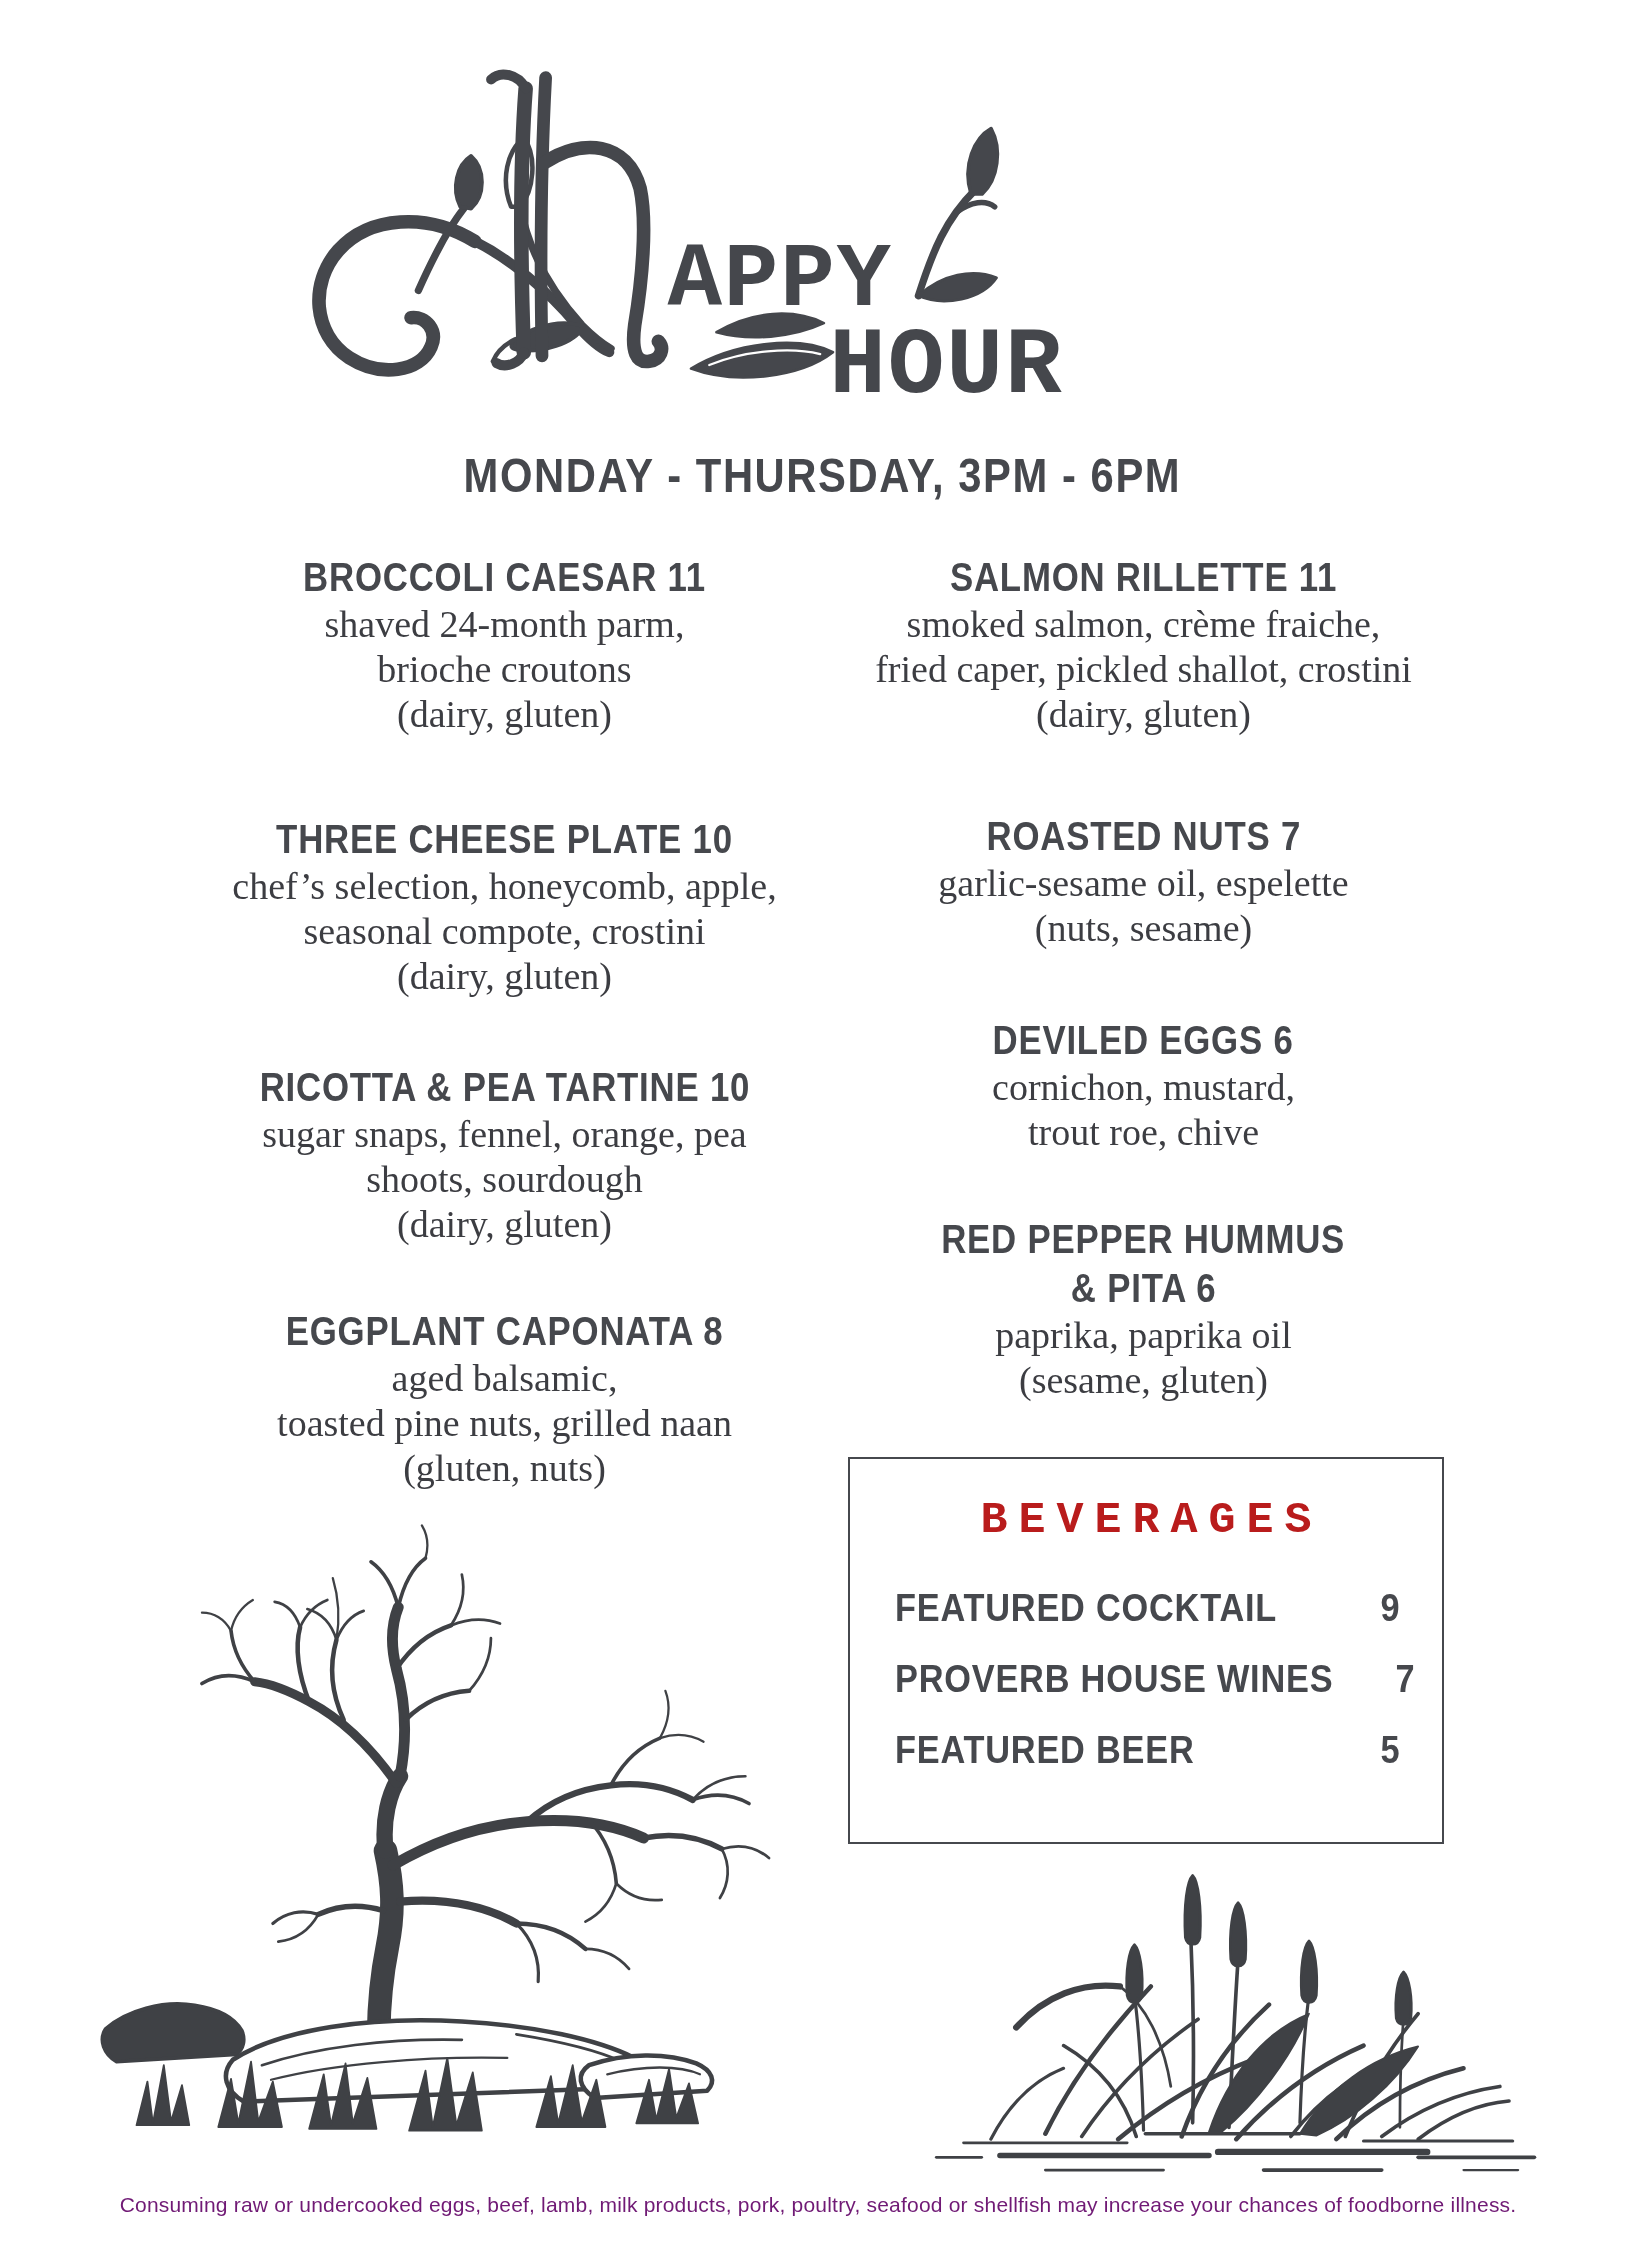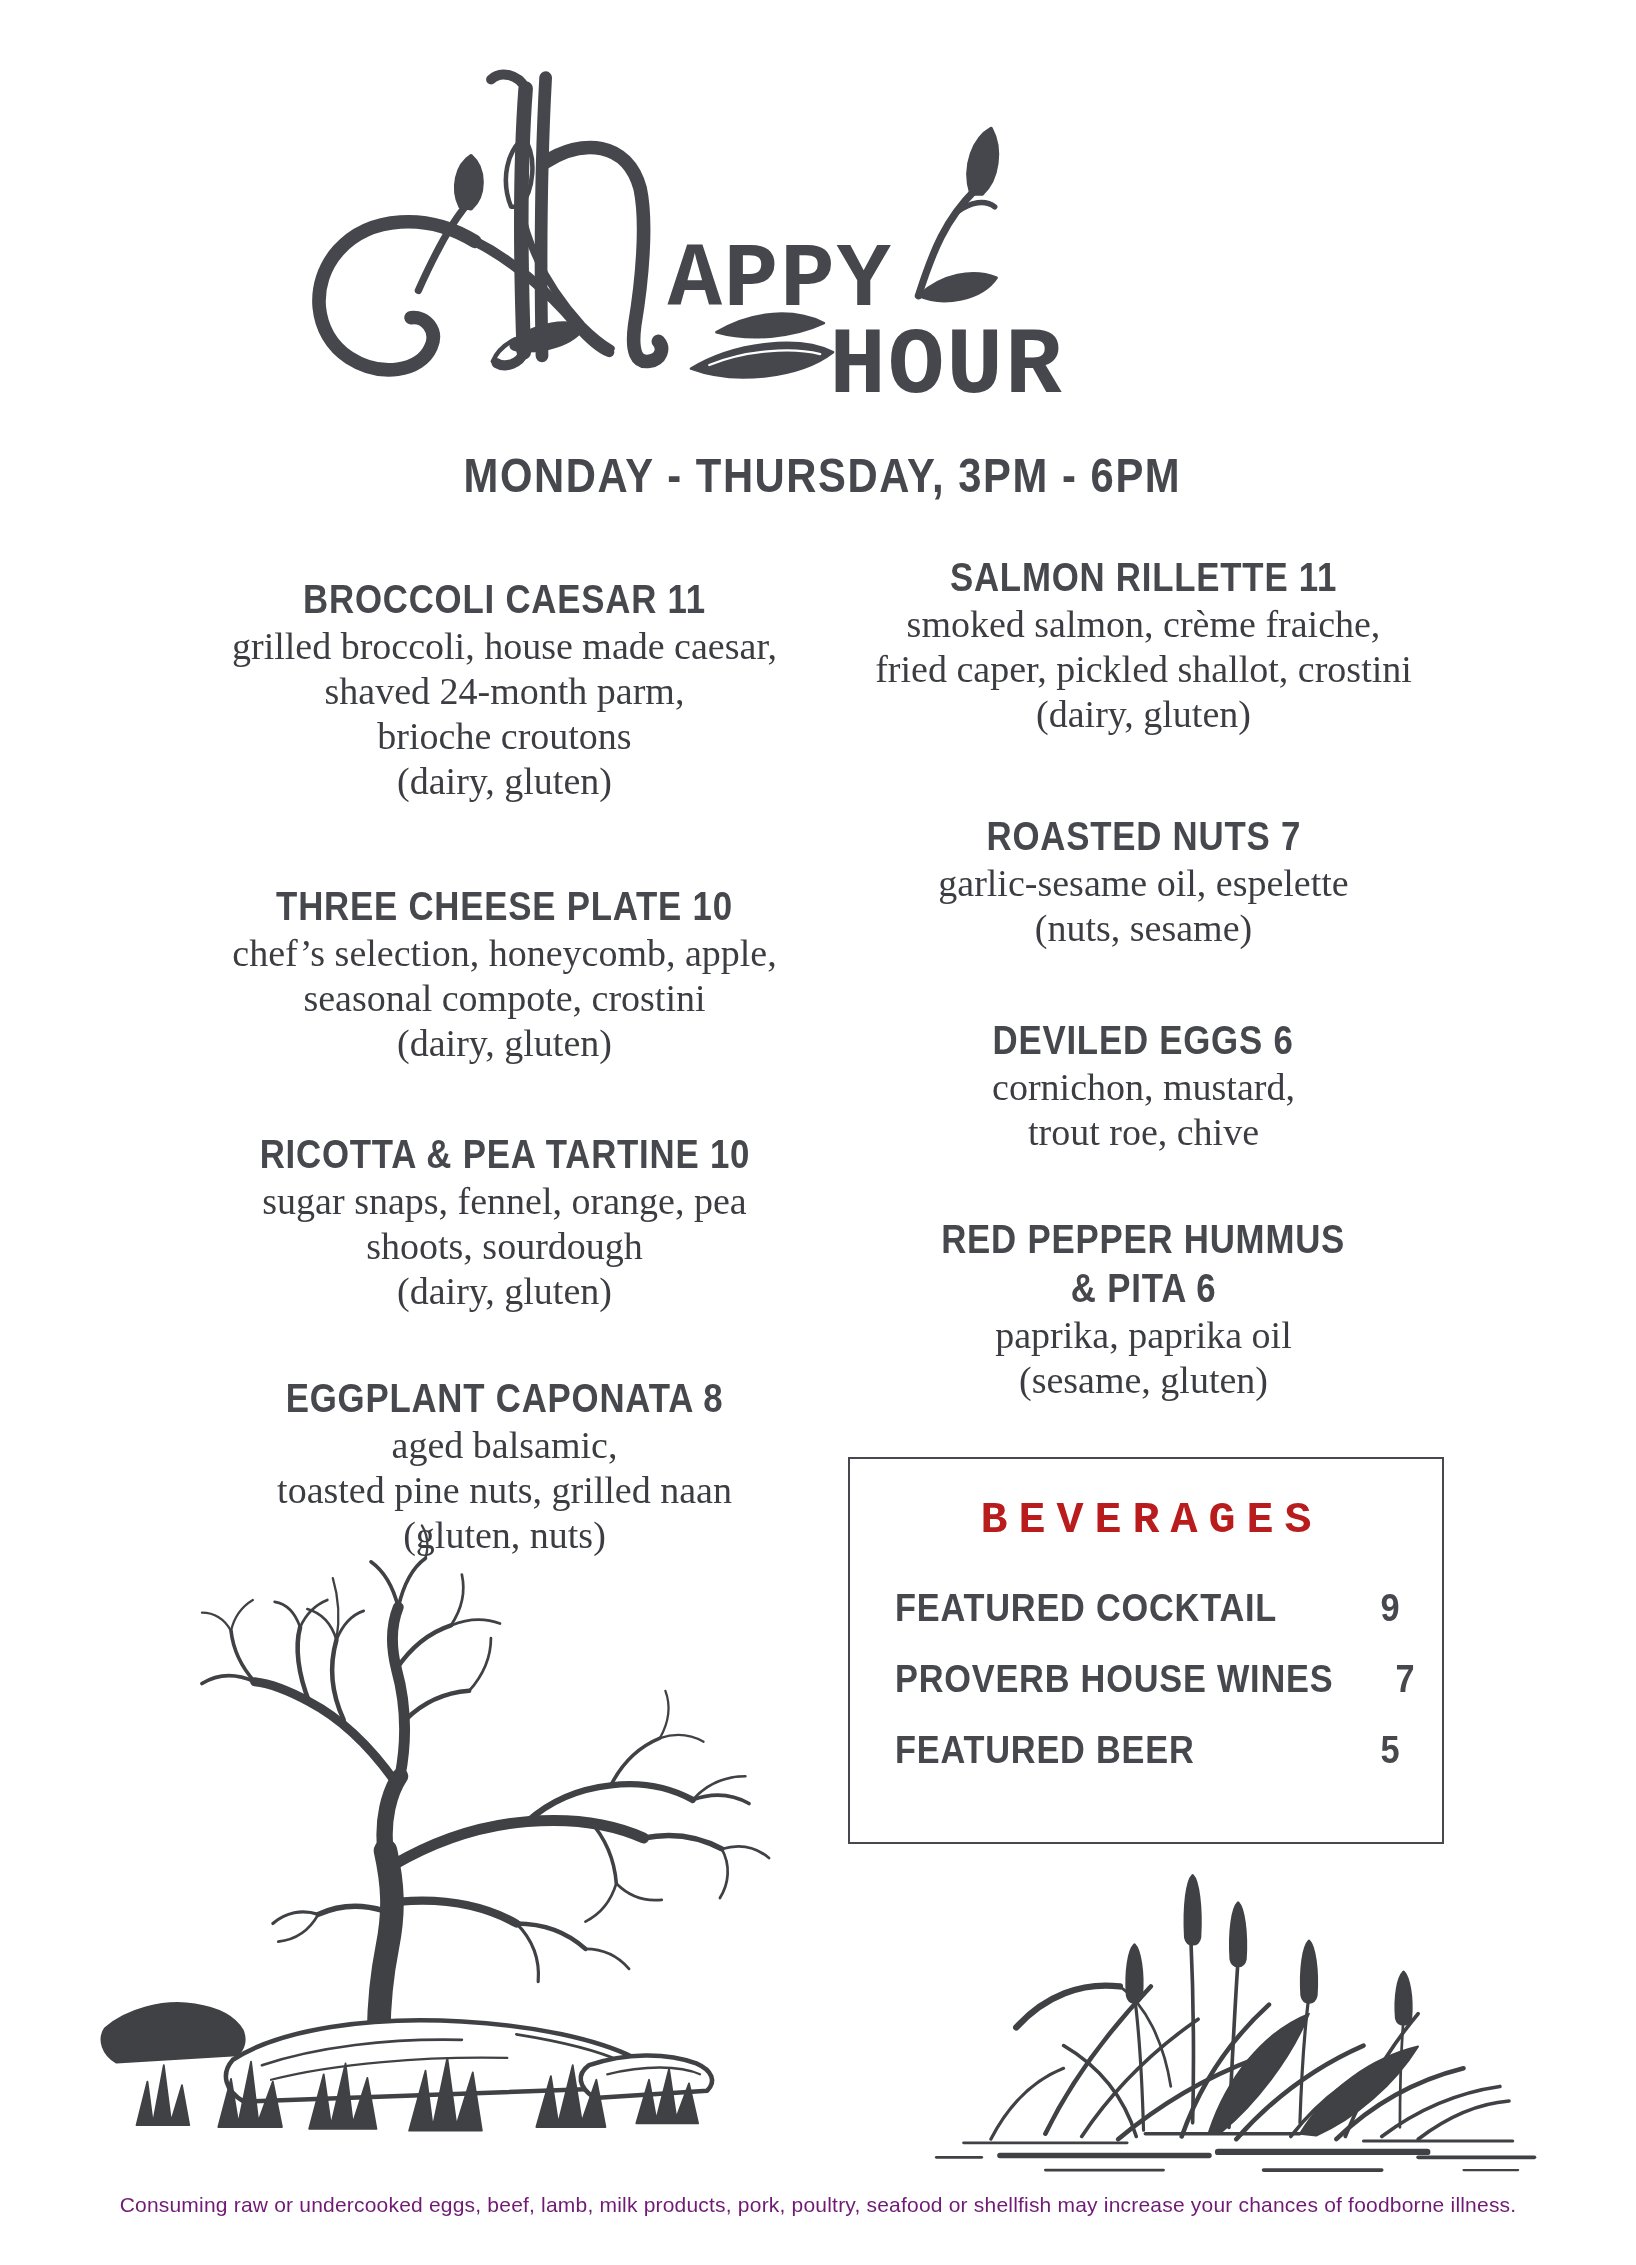--- a/index.html
+++ b/index.html
@@ -16,21 +16,21 @@
   
   #schedule{left:9px;top:448px;width:1627px;text-align:center;}
   #schedule .cond{font-size:48px;font-weight:700;letter-spacing:1.8px;color:#46484d;}
 
   .cond{display:inline-block;transform:scaleX(0.87);transform-origin:50% 50%;white-space:nowrap;}
   .cond-l{display:inline-block;transform:scaleX(0.88);transform-origin:0 50%;white-space:nowrap;}
   .cond-r{display:inline-block;transform:scaleX(0.88);transform-origin:100% 50%;white-space:nowrap;}
 
   
   .col{position:absolute;width:655px;text-align:center;}
-  #col-left{left:177px;top:553px;margin-top:22px;}
+  #col-left{left:177px;top:553px;}
   #col-right{left:816px;top:553px;}
   .item{margin:0;}
   .item .t-line{display:block;height:49px;line-height:49px;white-space:nowrap;}
   .item .t-line .cond{font-size:40px;font-weight:700;letter-spacing:0.9px;color:#46484d;}
   .item .d-line{display:block;font-family:"Liberation Serif","DejaVu Serif",serif;
                 font-size:38px;line-height:45px;color:#3c3d42;white-space:nowrap;}
   .m86{margin-top:78px;} .m83{margin-top:75px;} .m71{margin-top:65px;}
   .m70{margin-top:64px;} .m66{margin-top:60px;}
 
   
@@ -97,21 +97,20 @@
     <text class="logo-word" x="602" y="374" font-size="104">HOUR</text>
   </svg>
 
   <div id="schedule" class="abs">
     <span class="cond">MONDAY - THURSDAY, 3PM - 6PM</span>
   </div>
 
   <div id="col-left" class="col">
     <div class="item">
       <span class="t-line"><span class="cond">BROCCOLI CAESAR 11</span></span>
-      <span class="d-line">grilled broccoli, house made caesar,</span>
       <span class="d-line">shaved 24-month parm,</span>
       <span class="d-line">brioche croutons</span>
       <span class="d-line">(dairy, gluten)</span>
     </div>
     <div class="item m86">
       <span class="t-line"><span class="cond">THREE CHEESE PLATE 10</span></span>
       <span class="d-line">chef’s selection, honeycomb, apple,</span>
       <span class="d-line">seasonal compote, crostini</span>
       <span class="d-line">(dairy, gluten)</span>
     </div>

